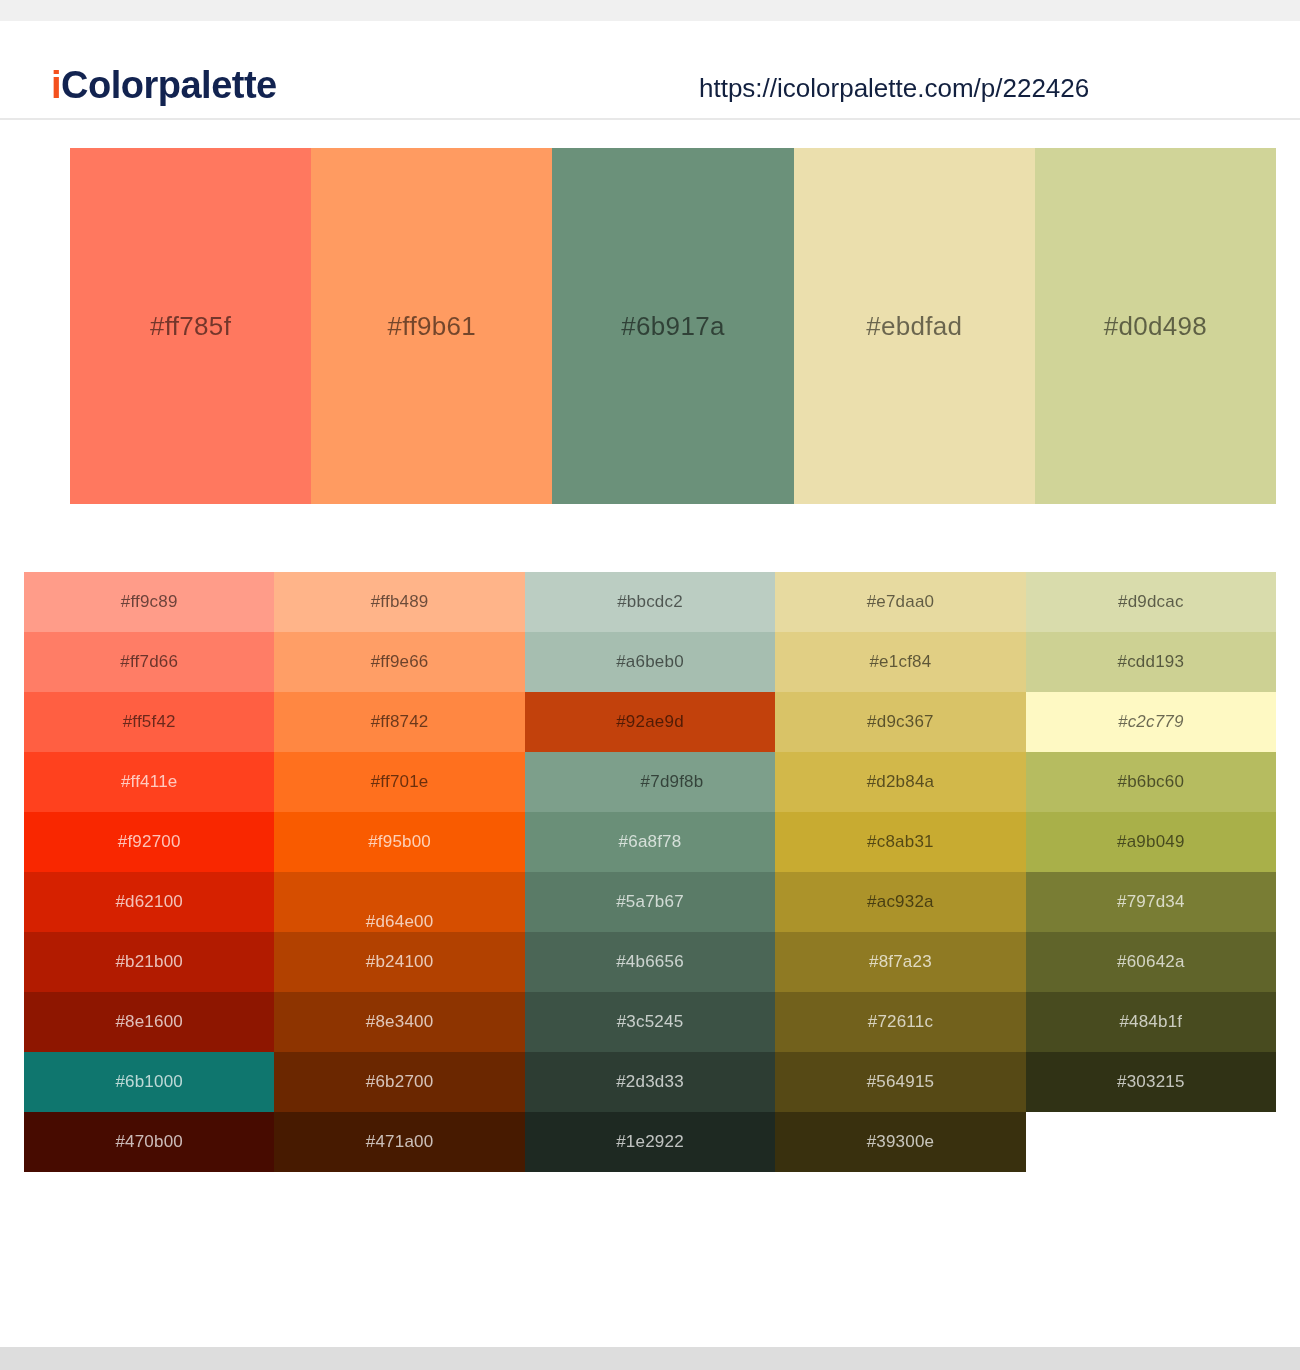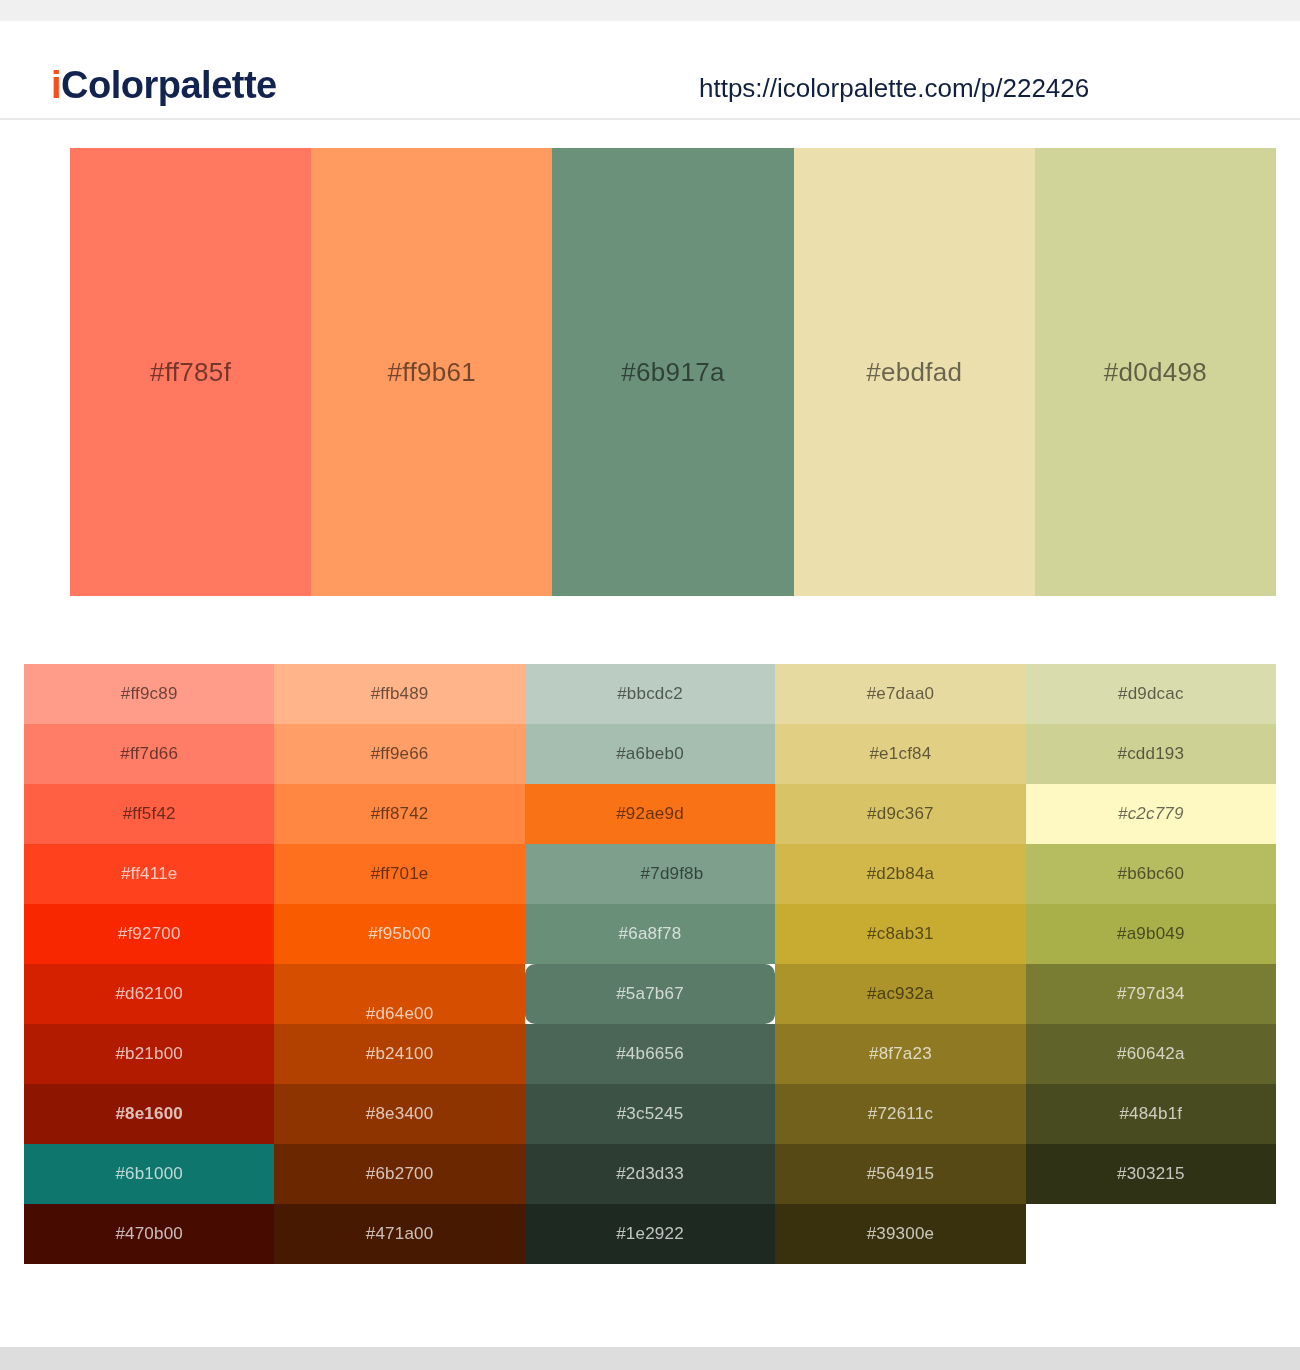--- a/index.html
+++ b/index.html
@@ -57,21 +57,21 @@
   }
 
   
   .content {
     position: relative;
     background: #ffffff;
   }
   .main-swatches {
     display: flex;
     margin: 28px 24px 12px 24px;
-    height: 448px;
+    height: 356px;
     padding-left: 46px;
   }
   .main-swatch {
     flex: 1 1 0;
     display: flex;
     align-items: center;
     justify-content: center;
   }
   .main-swatch .label {
     font-size: 26px;
@@ -160,21 +160,21 @@
         </div>
         <div class="tint-cell light-text" style="background: rgb(249, 39, 0);">
           <span class="label">#f92700</span>
         </div>
         <div class="tint-cell light-text" style="background: rgb(214, 33, 0);">
           <span class="label">#d62100</span>
         </div>
         <div class="tint-cell light-text" style="background: rgb(178, 27, 0);">
           <span class="label">#b21b00</span>
         </div>
-        <div class="tint-cell light-text" style="background: rgb(142, 22, 0); font-weight: bold;">
+        <div class="tint-cell light-text" style="background: rgb(142, 22, 0);">
           <span class="label">#8e1600</span>
         </div>
         <div class="tint-cell light-text" style="background: #0f766e;">
           <span class="label">#6b1000</span>
         </div>
         <div class="tint-cell light-text" style="background: rgb(71, 11, 0);">
           <span class="label">#470b00</span>
         </div>
       </div>
       <div class="tint-col">
@@ -209,30 +209,30 @@
           <span class="label">#471a00</span>
         </div>
       </div>
       <div class="tint-col">
         <div class="tint-cell dark-text" style="background: rgb(187, 205, 194);">
           <span class="label">#bbcdc2</span>
         </div>
         <div class="tint-cell dark-text" style="background: rgb(166, 190, 176);">
           <span class="label">#a6beb0</span>
         </div>
-        <div class="tint-cell dark-text" style="background: #f97316;">
+        <div class="tint-cell dark-text" style="background: #c2410c;">
           <span class="label">#92ae9d</span>
         </div>
         <div class="tint-cell dark-text" style="background: rgb(125, 159, 139); padding-left: 44px;">
           <span class="label">#7d9f8b</span>
         </div>
         <div class="tint-cell light-text" style="background: rgb(106, 143, 120);">
           <span class="label">#6a8f78</span>
         </div>
-        <div class="tint-cell light-text" style="background: rgb(90, 123, 103); border-radius: 10px;">
+        <div class="tint-cell light-text" style="background: rgb(90, 123, 103);">
           <span class="label">#5a7b67</span>
         </div>
         <div class="tint-cell light-text" style="background: rgb(75, 102, 86);">
           <span class="label">#4b6656</span>
         </div>
         <div class="tint-cell light-text" style="background: rgb(60, 82, 69);">
           <span class="label">#3c5245</span>
         </div>
         <div class="tint-cell light-text" style="background: rgb(45, 61, 51);">
           <span class="label">#2d3d33</span>

